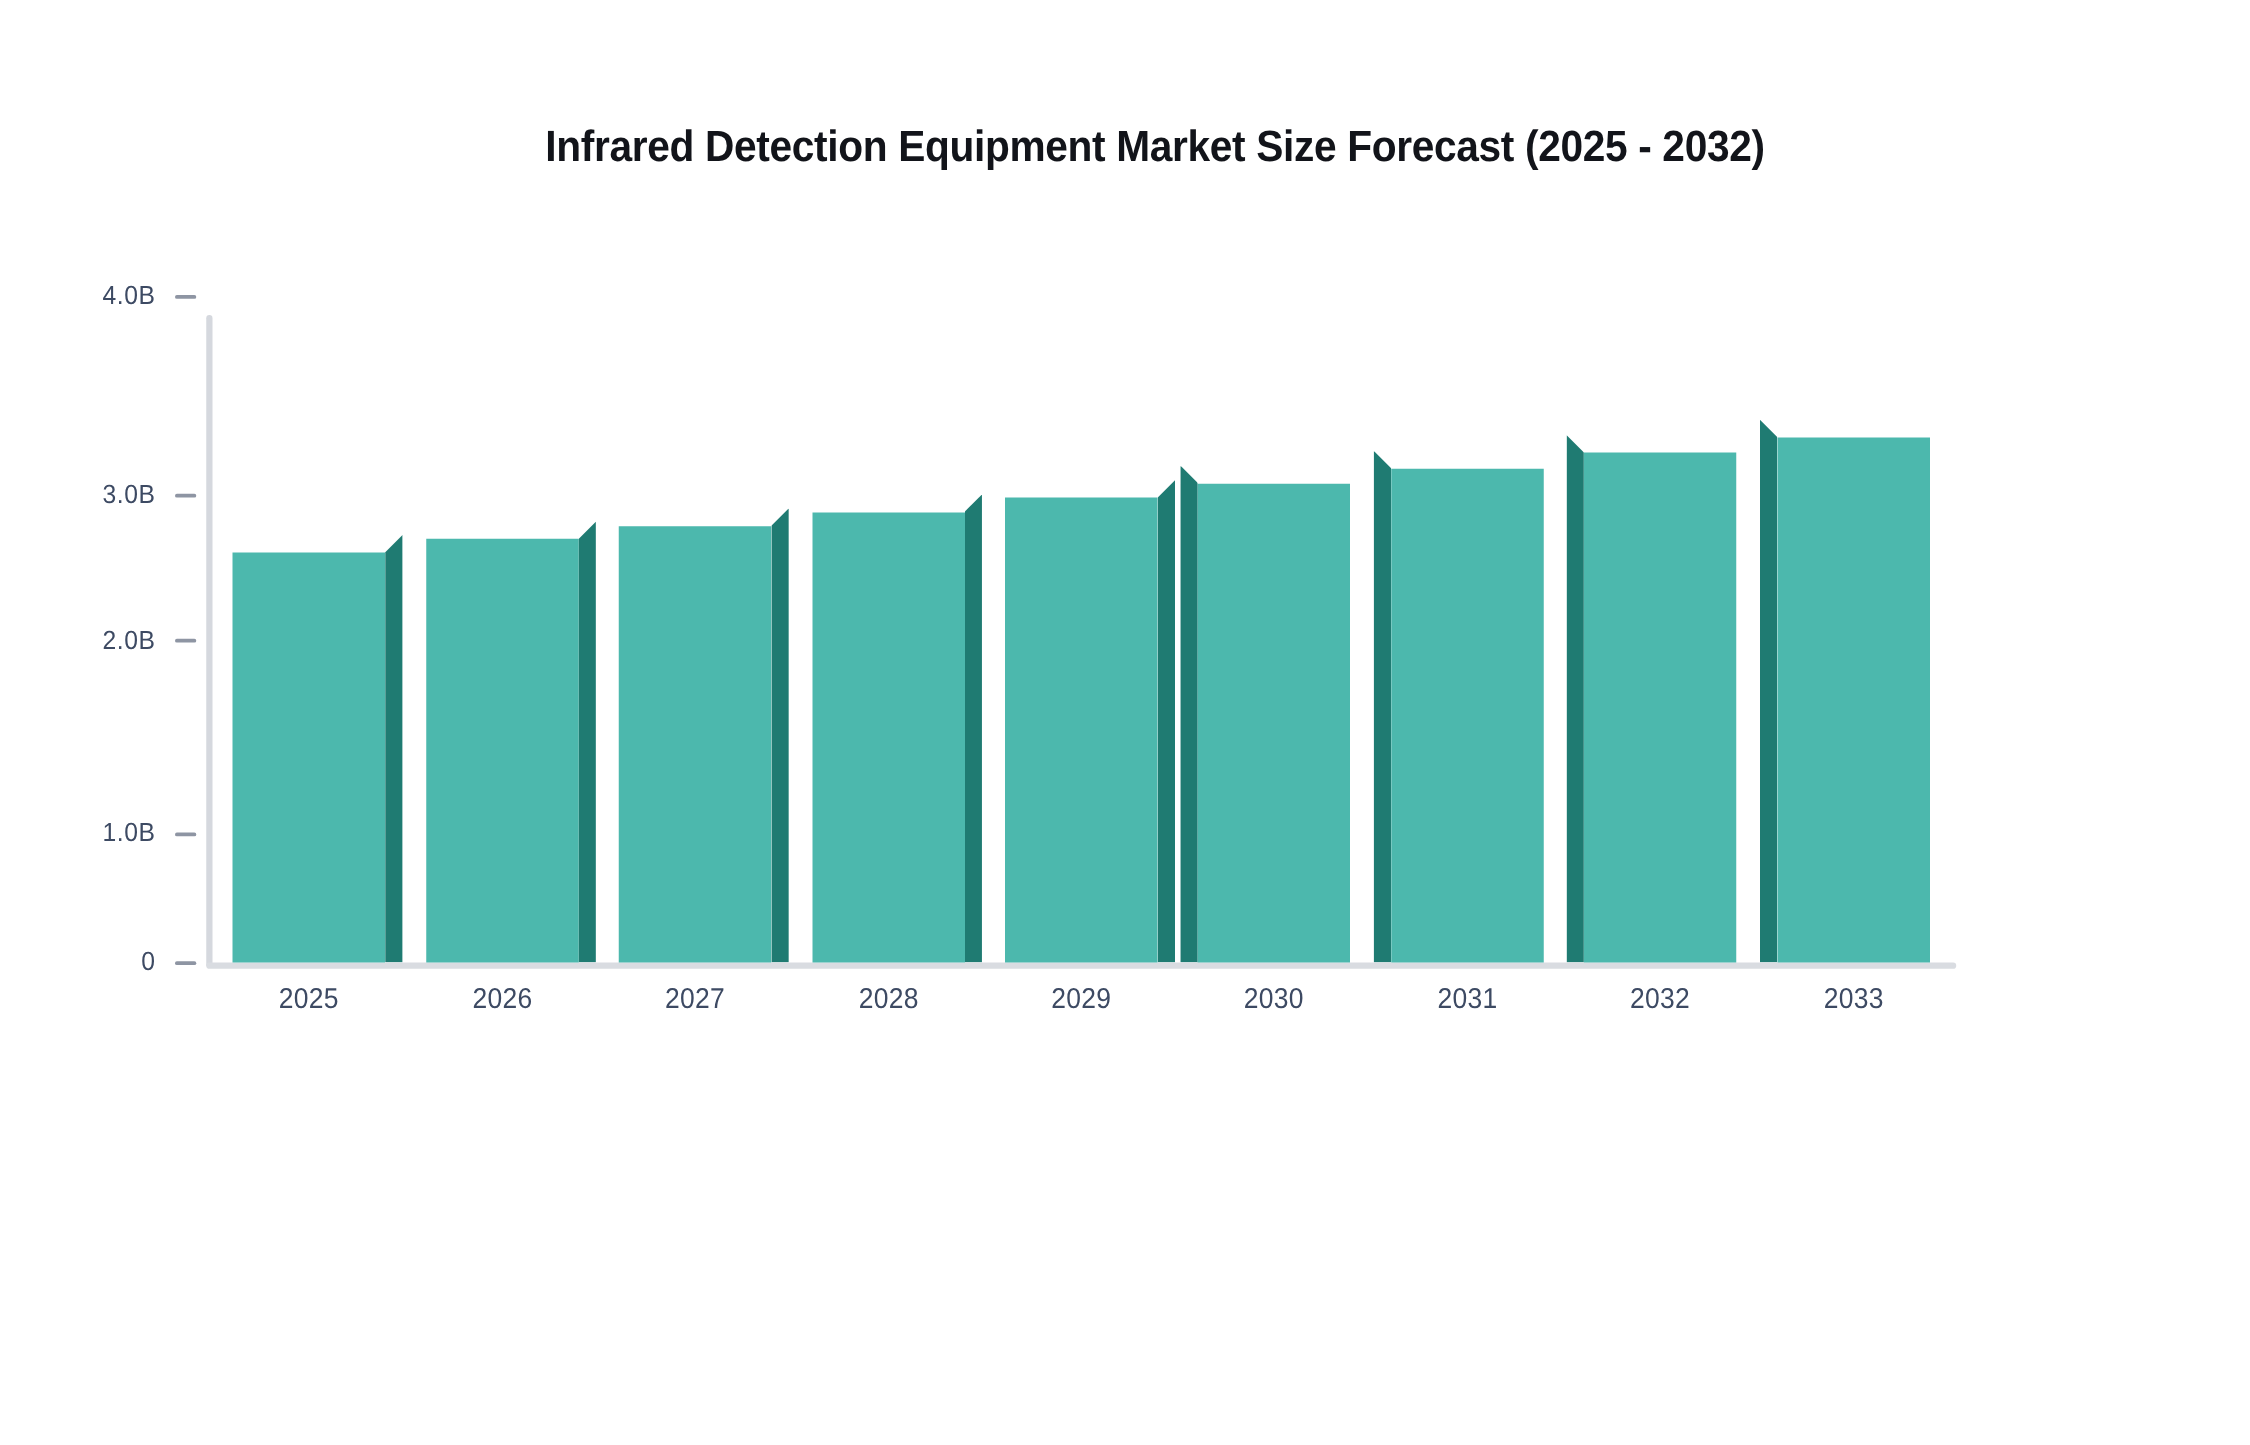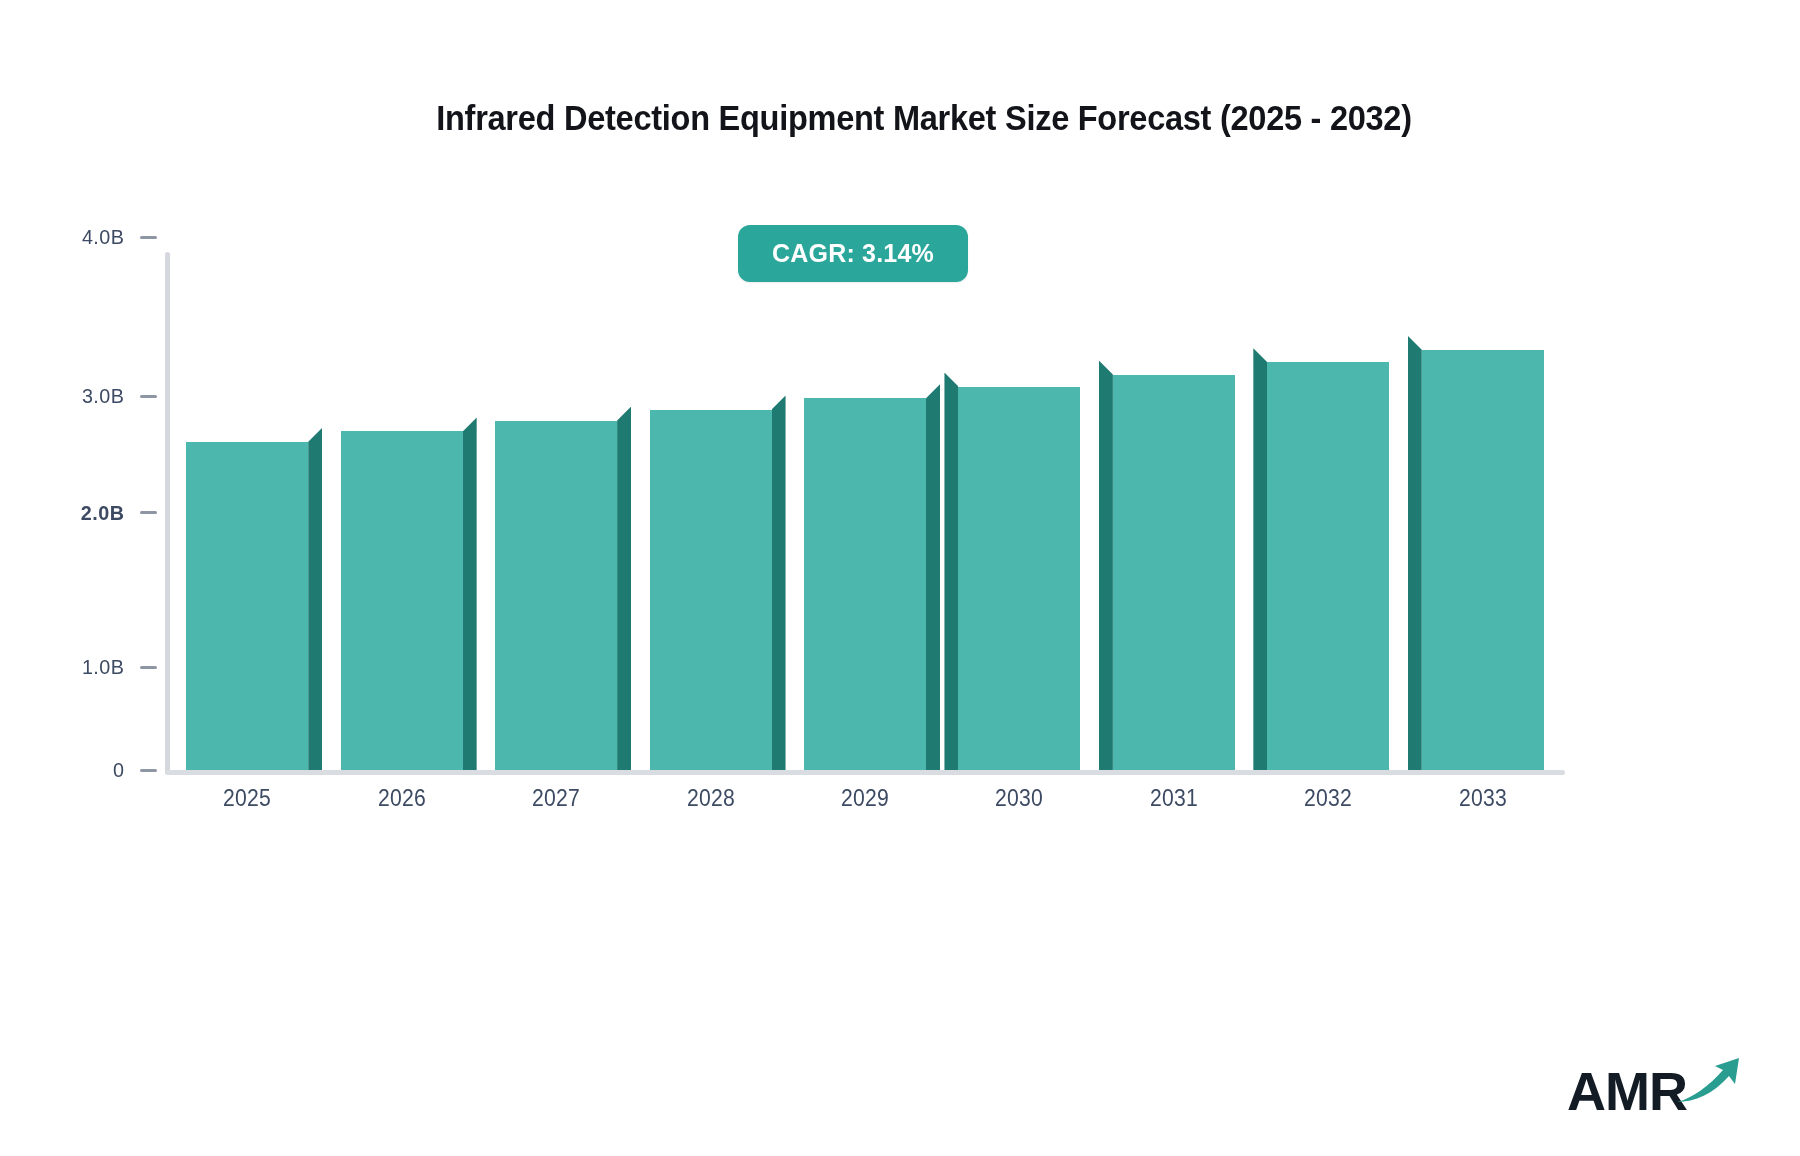--- a/index.html
+++ b/index.html
@@ -131,35 +131,34 @@
     margin-left:-12px;
     margin-bottom:4px;
   }
 </style>
 </head>
 <body>
 
 <div id="page">
 
   <div class="chart-title">Infrared Detection Equipment Market Size Forecast (2025 - 2032)</div>
-  <div class="cagr-badge">CAGR: 3.14%</div>
 
   <div class="plot">
     <div class="y-axis-line"></div>
     <div class="x-axis-line"></div>
     <div id="yticks">
         <div class="y-tick" style="left: 0px; top: 760px; width: 120px;">
           <span class="lbl">0</span>
           <span class="dash"></span>
         </div>
         <div class="y-tick" style="left: 0px; top: 657px; width: 120px;">
           <span class="lbl">1.0B</span>
           <span class="dash"></span>
         </div>
-        <div class="y-tick" style="left: 0px; top: 502.5px; width: 120px; font-weight: bold;">
+        <div class="y-tick" style="left: 0px; top: 502.5px; width: 120px;">
           <span class="lbl">2.0B</span>
           <span class="dash"></span>
         </div>
         <div class="y-tick" style="left: 0px; top: 386px; width: 120px;">
           <span class="lbl">3.0B</span>
           <span class="dash"></span>
         </div>
         <div class="y-tick" style="left: 0px; top: 227px; width: 120px;">
           <span class="lbl">4.0B</span>
           <span class="dash"></span>
@@ -210,22 +209,14 @@
       <div class="x-label" style="left: 293.667px; width: 120px;">2026</div>
       <div class="x-label" style="left: 448.111px; width: 120px;">2027</div>
       <div class="x-label" style="left: 602.556px; width: 120px;">2028</div>
       <div class="x-label" style="left: 757px; width: 120px;">2029</div>
       <div class="x-label" style="left: 911.444px; width: 120px;">2030</div>
       <div class="x-label" style="left: 1065.89px; width: 120px;">2031</div>
       <div class="x-label" style="left: 1220.33px; width: 120px;">2032</div>
       <div class="x-label" style="left: 1374.78px; width: 120px;">2033</div>
     </div>
 
-  <div class="logo">
-    <span class="logo-text">AMR</span>
-    <span class="logo-arrow">
-      <svg width="70" height="58" viewBox="0 0 70 58">
-        <path d="M2 50 C18 46, 34 34, 48 18 L40 14 L64 6 L60 32 L54 24 C38 42, 20 50, 2 50 Z" fill="#2a9d91"></path>
-      </svg>
-    </span>
-  </div>
 
 </div>
 
 </body></html>

